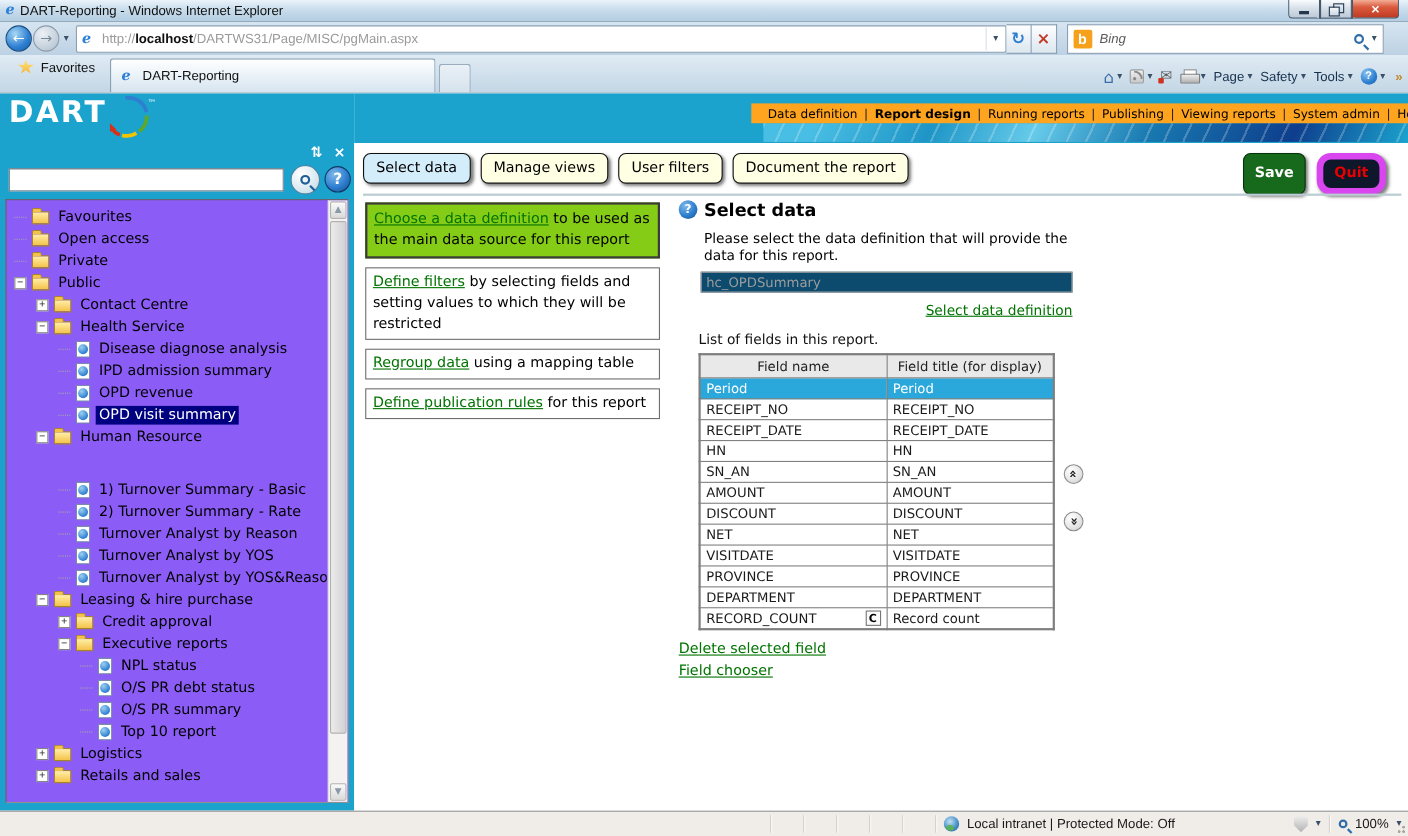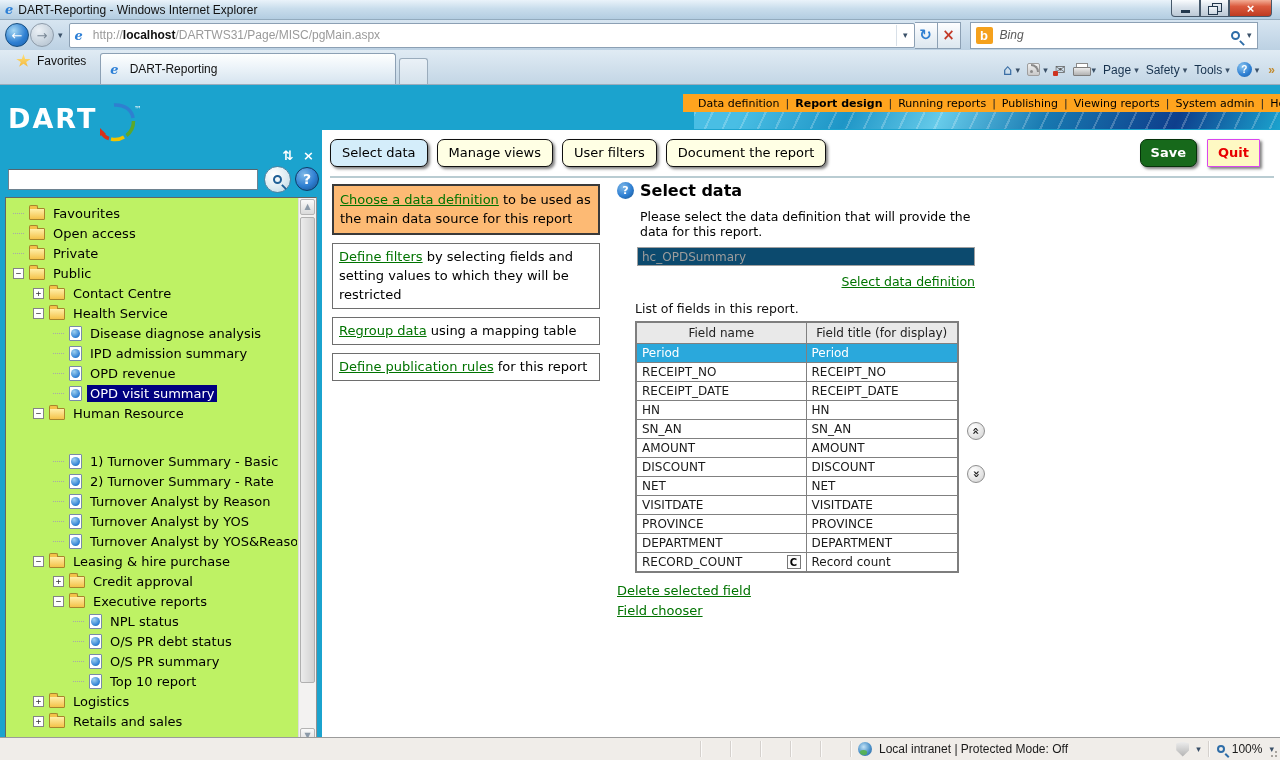--- a/index.html
+++ b/index.html
@@ -76,39 +76,39 @@
 .print-icon::before { content:''; position:absolute; left:3px; top:0; width:10px; height:5px; background:#fff; border:1px solid #8A8A8A; }
 .print-icon::after { content:''; position:absolute; left:0; top:4px; width:16px; height:7px;
   background:linear-gradient(#ECECEC,#B2B2B2); border:1px solid #7E7E7E; border-radius:1px; }
 .help-circle { width:15px; height:15px; border-radius:50%;
   background:radial-gradient(circle at 35% 30%,#8CC6F0,#2E7FD2 58%,#1B5FA8); color:#fff; font-size:10px; font-weight:bold;
   text-align:center; line-height:15px; }
 .more-g { color:#C28A2E; font-weight:bold; font-size:12px; margin-left:2px; }
 
 
 .app { position:absolute; left:0; top:85px; width:100%; height:652px; background:var(--teal,#1BA3CE); font-family:"DejaVu Sans",sans-serif; }
-.sidebar { position:absolute; left:0; top:16px; width:322px; height:100%; }
+.sidebar { position:absolute; left:0; top:0; width:322px; height:100%; }
 .dart-logo { position:absolute; left:8px; top:2px; width:140px; height:44px; }
 .dart-text { font-size:27px; font-weight:bold; color:#fff; letter-spacing:2px; }
 .dart-swoosh { position:absolute; left:92px; top:0; }
 .dart-tm { position:absolute; left:126px; top:2px; color:#EAF6FA; font-size:8px; }
 .side-tools { position:absolute; right:8px; top:48px; display:flex; gap:10px; align-items:center; }
 .side-tool { color:#fff; font-family:"DejaVu Sans",sans-serif; font-size:13px; font-weight:bold; cursor:pointer; line-height:14px; }
 .side-search-input { position:absolute; left:8px; top:68px; width:250px; height:21px; border:1px solid #6E8290;
   border-top-color:#54656F; background:#fff; font-size:12px; padding:0 4px; font-family:"DejaVu Sans",sans-serif; }
 .mag-btn { position:absolute; left:264px; top:65px; width:27px; height:27px; border-radius:50%;
   background:radial-gradient(circle at 35% 30%,#FFFFFF,#DCEBF2 55%,#BAD2DE); border:1px solid #4E82A0;
   display:flex; align-items:center; justify-content:center; cursor:pointer; }
 .mag2 { width:9px; height:9px; border:2px solid #1E5F96; border-radius:50%; position:relative; }
 .mag2::after { content:''; position:absolute; width:2px; height:6px; background:#1E5F96; left:8px; top:7px; transform:rotate(-45deg); }
 .help-btn { position:absolute; left:295px; top:66px; width:24px; height:24px; border-radius:50%;
   background:radial-gradient(circle at 35% 30%,#7EB8E8,#2E7FD2 55%,#174F86); border:1px solid #0F3A66;
   color:#fff; font-weight:bold; text-align:center; line-height:23px; font-size:14px; cursor:pointer; }
 
-.tree-panel { position:absolute; left:5px; right:5px; top:96px; bottom:7px; background:#bef264;
+.tree-panel { position:absolute; left:5px; right:5px; top:96px; bottom:7px; background:#8b5cf6;
   border:1px solid #909090; border-top-color:#646464; border-left-color:#646464; overflow:hidden; }
 .tree-inner { position:absolute; left:3px; top:5px; right:19px; bottom:0; overflow:hidden; }
 .trow { height:20px; display:flex; align-items:center; font-size:13px; white-space:nowrap; cursor:pointer; }
 .expander { width:11px; height:11px; border:1px solid #848484; background:#fff; font-size:9px; line-height:9px;
   text-align:center; margin-right:5px; flex:none; color:#333; font-family:"DejaVu Sans Mono",monospace; }
 .stub { width:11px; height:1px; border-top:1px dotted #A8A8A8; margin-right:5px; flex:none; }
 .folder-icon { width:16px; height:12px; background:linear-gradient(#FFEFA8,#F4C24A); border:1px solid #A8842C;
   border-radius:1px; margin:2px 5px 0 0; position:relative; flex:none; }
 .folder-icon::before { content:''; position:absolute; top:-4px; left:-1px; width:7px; height:3px;
   background:#F4C24A; border:1px solid #A8842C; border-bottom:none; border-radius:2px 2px 0 0; }
@@ -141,28 +141,28 @@
 .nav-sep { color:#222; margin:0 1px; }
 
 .content { position:absolute; top:45px; left:0; right:0; bottom:0; background:#fff; font-family:"DejaVu Sans",sans-serif; }
 .tabs-row { position:absolute; top:9px; left:8px; display:flex; gap:9px; }
 .tb { font-size:13px; font-family:"DejaVu Sans",sans-serif; background:#FFFFE4; border:1px solid #101010;
   border-radius:7px; padding:5px 11px 6px; box-shadow:2px 2px 3px rgba(0,0,0,.5); color:#000; cursor:pointer; }
 .tb-active { background:#D4EDFA; }
 .actions-row { position:absolute; top:9px; right:20px; display:flex; gap:10px; }
 .btn-save { background:var(--save-green,#17691B); color:#fff; font-weight:bold; font-size:13px; border:1px solid #06320A;
   border-radius:7px; padding:5px 10px 6px; box-shadow:2px 2px 3px rgba(0,0,0,.5); font-family:"DejaVu Sans",sans-serif; cursor:pointer; }
-.btn-quit { background:#fef9c3; color:var(--quit-red,#E80000); font-weight:bold; font-size:13px; border:1px solid #d946ef;
-  border-radius:1px; padding:5px 10px 6px; box-shadow:2px 2px 3px rgba(0,0,0,.5); font-family:"DejaVu Sans",sans-serif; cursor:pointer; }
+.btn-quit { background:#0f172a; color:var(--quit-red,#E80000); font-weight:bold; font-size:13px; border:6px solid #d946ef;
+  border-radius:13px; padding:5px 10px 6px; box-shadow:2px 2px 3px rgba(0,0,0,.5); font-family:"DejaVu Sans",sans-serif; cursor:pointer; }
 .divider { position:absolute; top:46px; left:8px; right:6px; height:2px; background:#B9CCD2; }
 
 .steps { position:absolute; top:54px; left:10px; width:268px; }
 .step { border:1px solid #6E6E6E; background:#fff; padding:3px 6px 4px; font-size:13px; line-height:19px;
   margin-bottom:8px; color:#000; }
-.step-active { border:2px solid #3A3A3A; background:#fdba74; padding:4px 6px 5px; }
+.step-active { border:2px solid #3A3A3A; background:#84cc16; padding:4px 6px 5px; }
 .green-link { color:var(--link-green,#007300); }
 
 .rightcol { position:absolute; top:51px; left:295px; width:366px; }
 .sd-head { display:flex; align-items:center; gap:6px; }
 .qicon { width:17px; height:17px; border-radius:50%; background:radial-gradient(circle at 35% 30%,#7EB8E8,#2E7FD2 55%,#174F86);
   color:#fff; font-weight:bold; font-size:11px; text-align:center; line-height:17px; flex:none; cursor:pointer; }
 .sd-title { font-size:16px; font-weight:bold; color:#000; }
 .sd-instr { margin:9px 0 0 23px; font-size:12.5px; color:#000; }
 .sd-input { margin:8px 0 0 20px; width:338px; height:19px; border:1px solid #A0A0A0; color:#9C9C9C; font-size:12px;
   padding:1px 4px; background:#0c4a6e; font-family:"DejaVu Sans",sans-serif; }

